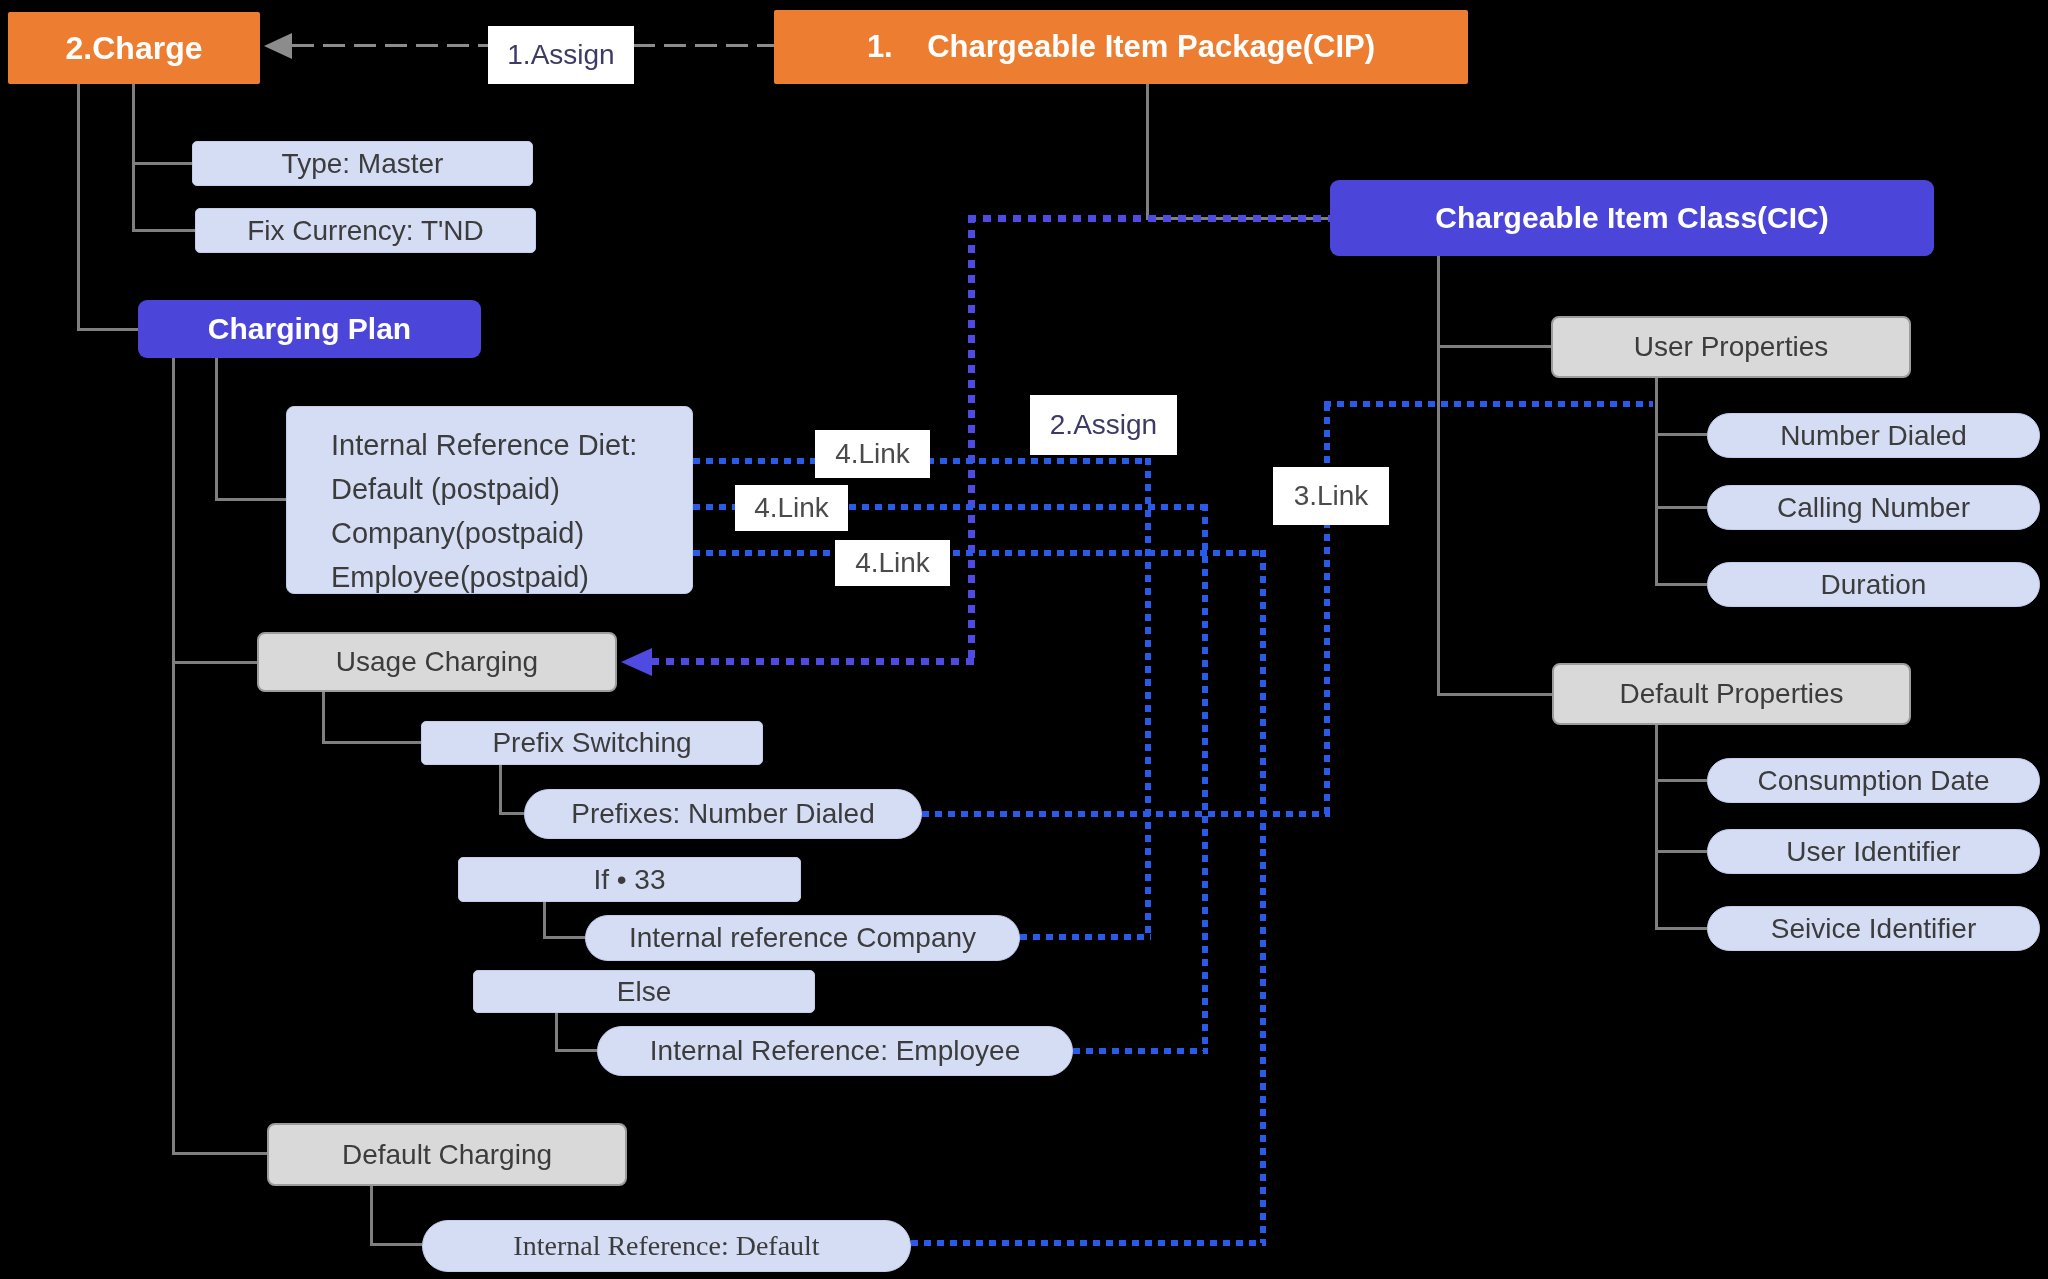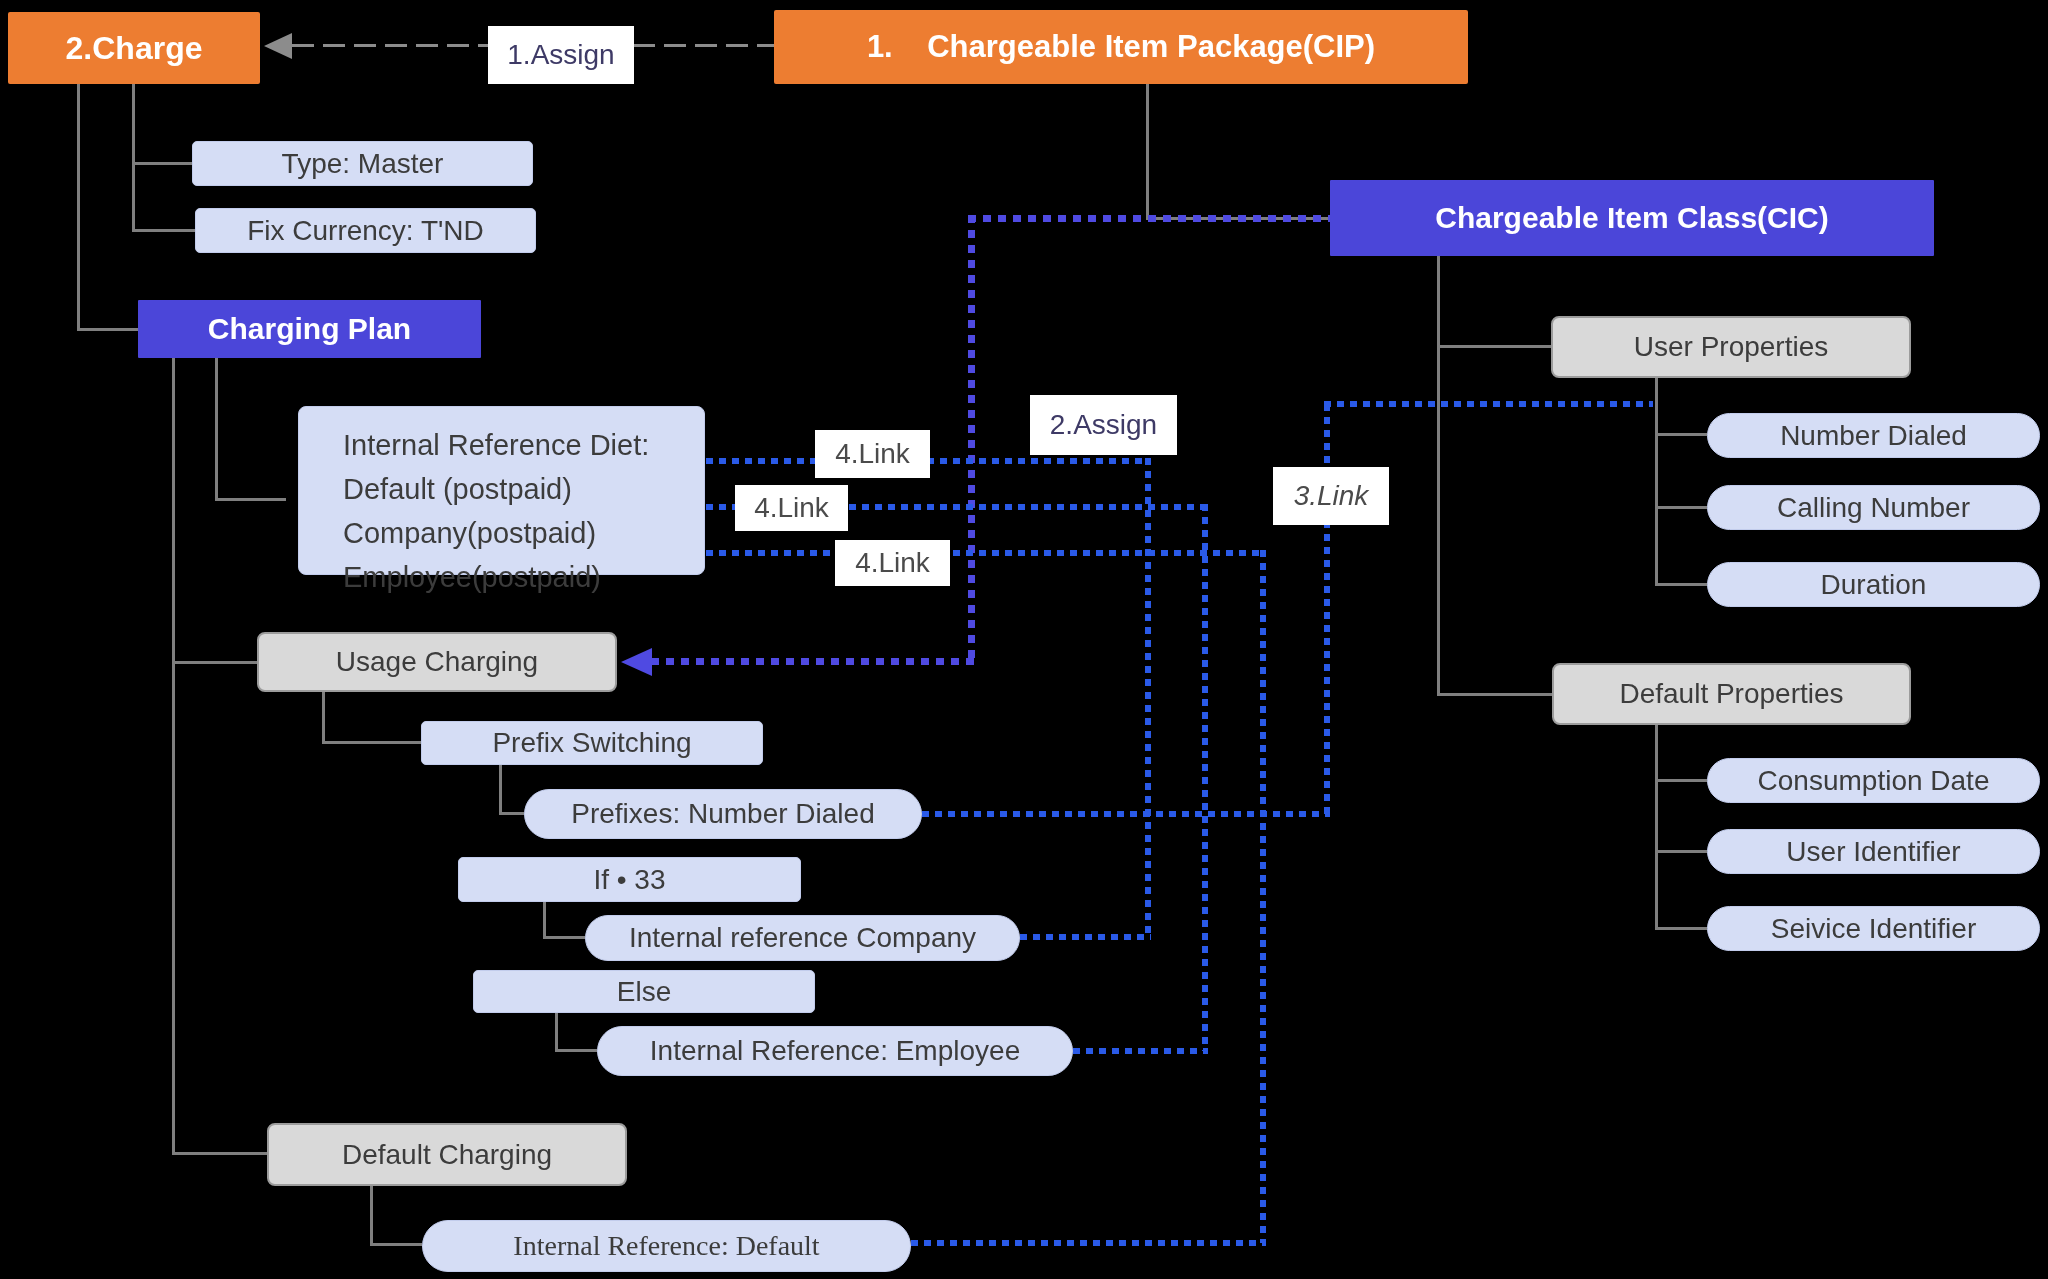--- a/index.html
+++ b/index.html
@@ -1,21 +1,21 @@
 <!DOCTYPE html>
 <html><head>
 <meta charset="utf-8">
 <style>
   html,body{margin:0;padding:0;background:#000;}
   #canvas{position:relative;width:2048px;height:1279px;background:#000000;overflow:hidden;
           font-family:"Liberation Sans",sans-serif;}
   .box{position:absolute;display:flex;align-items:center;justify-content:center;
        box-sizing:border-box;text-align:center;}
   .hdr{background:#ED7D31;color:#FFFFFF;font-weight:bold;font-size:31px;border-radius:2px;}
-  .bluehdr{background:#4B46D9;color:#FFFFFF;font-weight:bold;font-size:30px;border-radius:1px;}
+  .bluehdr{background:#4B46D9;color:#FFFFFF;font-weight:bold;font-size:30px;border-radius:9px;}
   .lb{background:#D5DDF5;border:1px solid #C2CCEC;color:#3C3C3C;font-size:28px;border-radius:5px;}
   .pill{border-radius:28px;}
   .grayb{background:#D9D9D9;border:2px solid #9C9C9C;color:#3C3C3C;font-size:28px;border-radius:8px;}
   .lblbox{background:#FFFFFF;font-size:28px;}
   .navy{color:#3E3A66;}
   .dkgray{color:#4B4B4B;}
   .gl{position:absolute;background:#7F7F7F;}
   .dash-h{position:absolute;height:3px;
      background:repeating-linear-gradient(90deg,#8C8C8C 0 22px,transparent 22px 31px);}
   .dot-h{position:absolute;height:6px;
@@ -88,35 +88,35 @@
   <div class="dot-h" style="left:693px;top:504px;width:515px;"></div>
   <div class="dot-v" style="left:1202px;top:504px;height:547px;"></div>
   <div class="dot-h" style="left:1073px;top:1048px;width:135px;"></div>
 
   <div class="dot-h" style="left:693px;top:550px;width:573px;"></div>
   <div class="dot-v" style="left:1260px;top:550px;height:693px;"></div>
   <div class="dot-h" style="left:911px;top:1240px;width:355px;"></div>
 
   <div class="box lblbox navy" style="left:488px;top:26px;width:146px;height:58px;">1.Assign</div>
   <div class="box lblbox navy" style="left:1030px;top:395px;width:147px;height:60px;">2.Assign</div>
-  <div class="box lblbox dkgray" style="left:1273px;top:467px;width:116px;height:58px;font-style:italic;">3.Link</div>
+  <div class="box lblbox dkgray" style="left:1273px;top:467px;width:116px;height:58px;">3.Link</div>
   <div class="box lblbox dkgray" style="left:815px;top:430px;width:115px;height:48px;">4.Link</div>
   <div class="box lblbox dkgray" style="left:735px;top:485px;width:113px;height:46px;">4.Link</div>
   <div class="box lblbox dkgray" style="left:835px;top:540px;width:115px;height:46px;">4.Link</div>
 
   <div class="box hdr" style="left:8px;top:12px;width:252px;height:72px;font-size:32px;">2.Charge</div>
   <div class="box hdr" style="left:774px;top:10px;width:694px;height:74px;white-space:pre;">1.    Chargeable Item Package(CIP)</div>
   <div class="box bluehdr" style="left:1330px;top:180px;width:604px;height:76px;">Chargeable Item Class(CIC)</div>
 
   <div class="box lb" style="left:192px;top:141px;width:341px;height:45px;">Type: Master</div>
   <div class="box lb" style="left:195px;top:208px;width:341px;height:45px;">Fix Currency: T'ND</div>
 
   <div class="box bluehdr" style="left:138px;top:300px;width:343px;height:58px;">Charging Plan</div>
 
-  <div class="box lb multiline" style="left:298px;top:406px;width:407px;height:169px;border-radius:8px;padding-left:44px;">
+  <div class="box lb multiline" style="left:286px;top:406px;width:407px;height:188px;border-radius:8px;padding-left:44px;">
     <div>Internal Reference Diet:</div>
     <div>Default (postpaid)</div>
     <div>Company(postpaid)</div>
     <div>Employee(postpaid)</div>
   </div>
 
   <div class="box grayb" style="left:257px;top:632px;width:360px;height:60px;">Usage Charging</div>
   <div class="box lb" style="left:421px;top:721px;width:342px;height:44px;">Prefix Switching</div>
   <div class="box lb pill" style="left:524px;top:789px;width:398px;height:50px;">Prefixes: Number Dialed</div>
   <div class="box lb" style="left:458px;top:857px;width:343px;height:45px;">If • 33</div>

